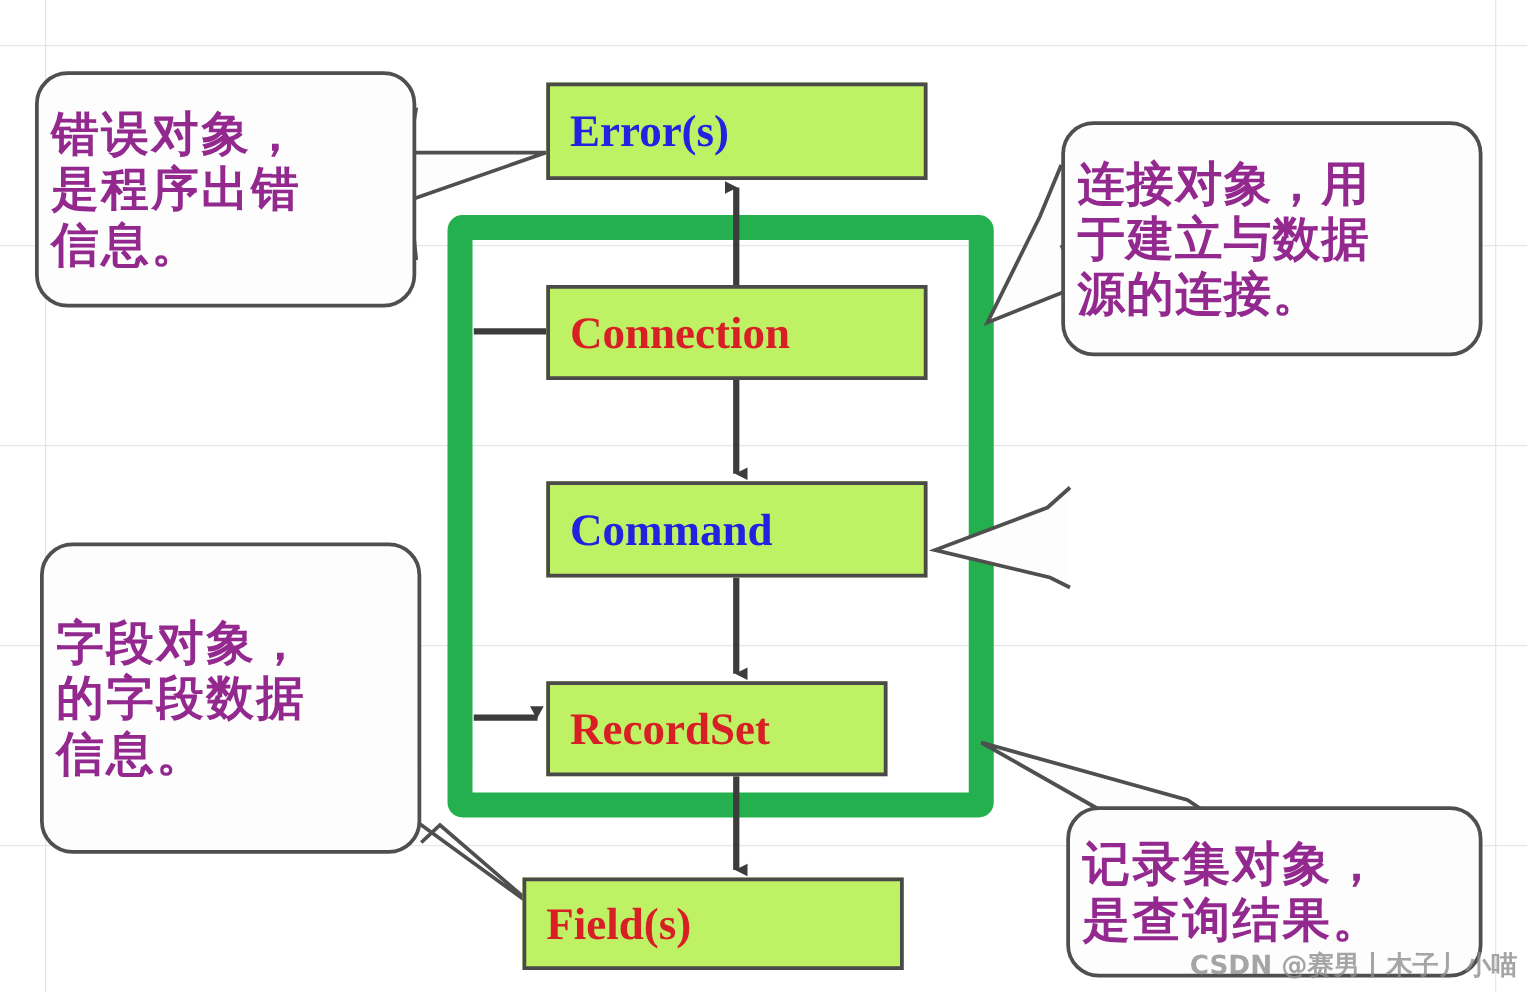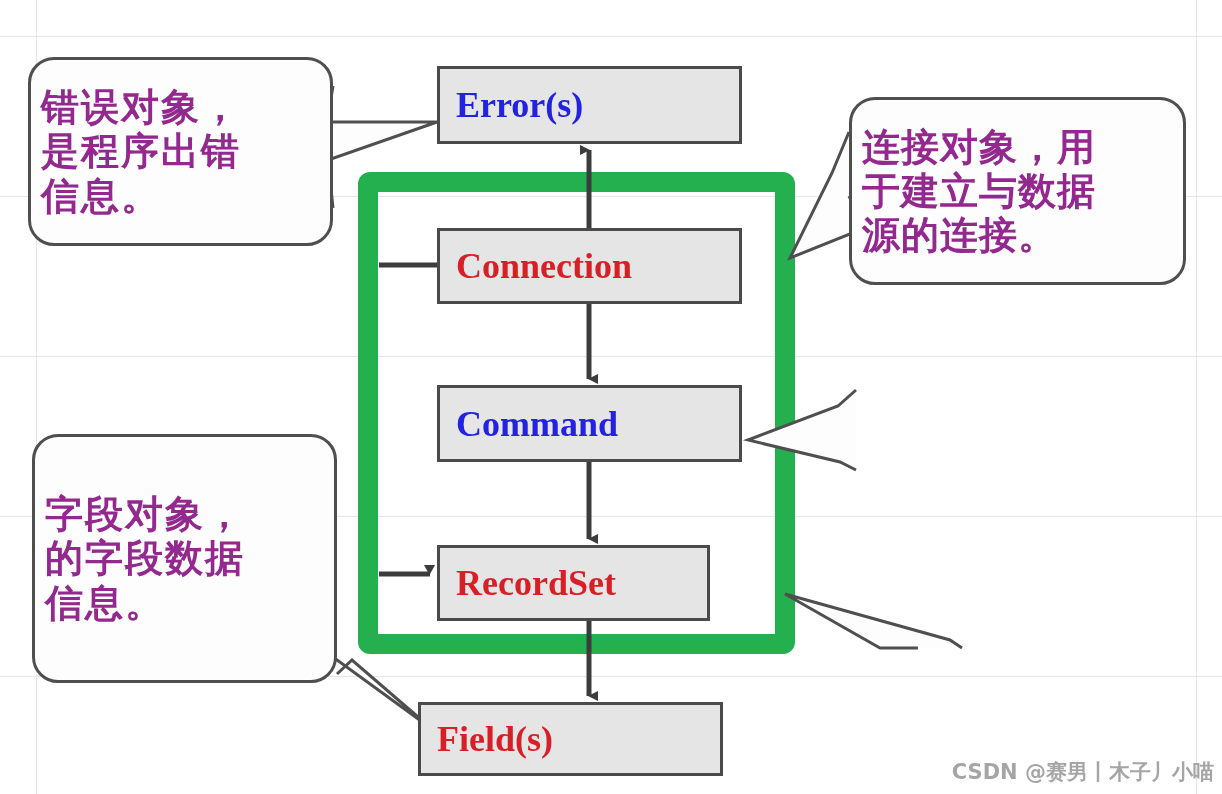--- a/index.html
+++ b/index.html
@@ -42,21 +42,21 @@
     border: 20px solid #25b04f;
     border-radius: 12px;
     background: transparent;
     z-index: 2;
   }
 
   
   .node {
     position: absolute;
     box-sizing: border-box;
-    background: #e5e5e5;
+    background: #bef264;
     border: 3px solid #4a4a4a;
     display: flex;
     align-items: center;
     z-index: 6;
   }
   .node .node-label {
     font-family: "Liberation Serif", "DejaVu Serif", serif;
     font-weight: bold;
     font-size: 36px;
     padding-left: 16px;
@@ -232,16 +232,20 @@
     <div class="bline">源的连接。</div>
   </div>
 
 
   <div class="bubble" id="bubble-field">
     <div class="bline">字段对象，</div>
     <div class="bline">的字段数据</div>
     <div class="bline">信息。</div>
   </div>
 
+  <div class="bubble" id="bubble-recordset">
+    <div class="bline">记录集对象，</div>
+    <div class="bline">是查询结果。</div>
+  </div>
 
   <div id="watermark">CSDN @赛男丨木子丿小喵</div>
 
 </div>
 
 </body></html>

